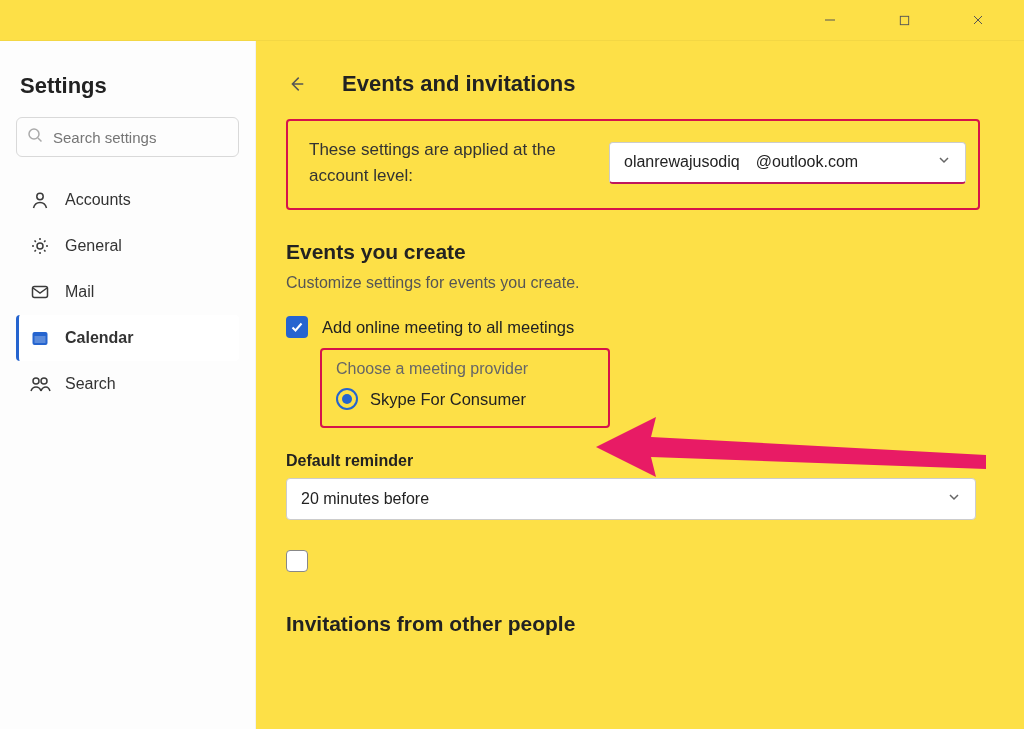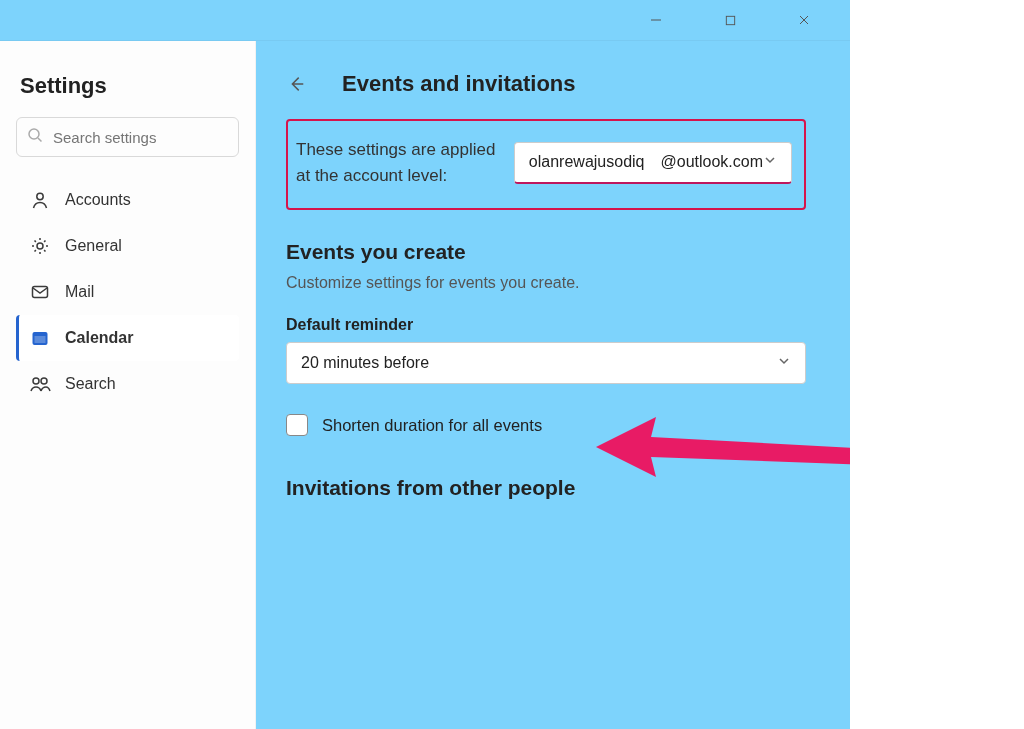--- a/index.html
+++ b/index.html
@@ -1,17 +1,17 @@
 <!DOCTYPE html>
 <html><head>
 <meta charset="utf-8">
 <style>
   * { box-sizing: border-box; }
   html, body { margin:0; padding:0; height:100%; font-family:"Segoe UI", Arial, sans-serif; background:#fff; color:#222; }
-  .window { position:relative; width:850px; height:729px; background:#7dd3fc; overflow:hidden;padding-left:40px; }
+  .window { position:relative; width:1024px; height:729px; background:#fde047; overflow:hidden;padding-left:40px; }
   
   .titlebar { position:absolute; top:0; right:0; height:40px; display:flex; gap:38px; align-items:center; padding-right:28px; }
   .titlebtn { width:36px; height:36px; display:flex; align-items:center; justify-content:center; color:#444; }
   .titlebtn svg { stroke:#555; }
 
   
   .content { position:absolute; top:40px; left:0; right:0; bottom:0; display:flex; border-top:1px solid rgba(0,0,0,0.04); }
   .sidebar { width:256px; padding:24px 16px 12px 16px; border-right:1px solid #f2f2f2; background:#fdfdfd; }
   .side-title { font-size:22px; font-weight:600; margin:8px 0 18px 4px; }
   .search { display:flex; align-items:center; gap:8px; width:100%; height:40px; border:1px solid #d9d9d9; border-radius:6px; padding:0 10px; color:#999; }
@@ -26,21 +26,21 @@
   .hdr { display:flex; align-items:center; gap:36px; }
   .hdr h1 { font-size:22px; font-weight:700; margin:0; }
   .backbtn { width:20px; height:20px; display:flex; align-items:center; justify-content:center; color:#555; }
 
   .scroll { position:absolute; top:78px; left:0; right:20px; bottom:0; overflow-y:auto; padding-left:30px; padding-right:24px; }
   .scroll::-webkit-scrollbar { width:10px; }
   .scroll::-webkit-scrollbar-thumb { background:#b8b8b8; border-radius:5px; }
   .scroll::-webkit-scrollbar-track { background:#eee; border-radius:5px; }
 
   .account-row { display:flex; align-items:center; justify-content:space-between; padding:16px 12px 20px 8px; border:2px solid #d6134b; border-radius:4px; margin-bottom:30px; }
-  .account-row .txt { font-size:17px; color:#333; line-height:1.5; max-width:300px; }
+  .account-row .txt { font-size:17px; color:#333; line-height:1.5; max-width:300px;margin-left:13px; }
   .dropdown { position:relative; width:370px; height:42px; border:1px solid #ccc; border-radius:4px; display:flex; align-items:center; justify-content:space-between; padding:0 14px; font-size:16px; color:#222; background:#fff; }
   .dropdown.hl { border-bottom:2px solid #be185d; }
   .dropdown .chev { color:#666; }
   .dd-text { display:flex; gap:16px; }
 
   h2.sec { font-size:21px; font-weight:700; margin:0 0 10px 0; }
   .sub { font-size:16px; color:#555; margin:0 0 24px 0; }
 
   .checkrow { display:flex; align-items:center; gap:14px; font-size:16.5px; margin-bottom:0; }
   .chk { width:22px; height:22px; border-radius:4px; background:#2564cf; display:flex; align-items:center; justify-content:center; color:#fff; }
@@ -170,35 +170,51 @@
               <svg width="14" height="14" viewBox="0 0 14 14" fill="none" stroke="currentColor" stroke-width="1.5">
                   <path d="M3 5l4 4 4-4"></path>
                 </svg>
             </span>
           </div>
         </div>
 
         <h2 class="sec">Events you create</h2>
         <p class="sub">Customize settings for events you create.</p>
 
-
+        <div class="checkrow">
+          <span class="chk">
+            <svg width="14" height="14" viewBox="0 0 14 14" fill="none" stroke="#fff" stroke-width="2">
+                <path d="M2.5 7.5l3 3 6-7"></path>
+              </svg>
+          </span>
+          <span>Add online meeting to all meetings</span>
+        </div>
+
+        <div class="provider-panel">
+          <div class="lbl">Choose a meeting provider</div>
+          <div class="radio-row">
+            <span class="radio-outer">
+                <span class="radio-inner"></span>
+              </span>
+            <span>Skype For Consumer</span>
+          </div>
+        </div>
 
         <div class="field-label">Default reminder</div>
         <div class="dropdown full">
           <span>20 minutes before</span>
           <span class="chev">
             <svg width="14" height="14" viewBox="0 0 14 14" fill="none" stroke="currentColor" stroke-width="1.5">
                 <path d="M3 5l4 4 4-4"></path>
               </svg>
           </span>
         </div>
 
         <div class="shorten">
           <span class="chk empty"></span>
-          <span>Shorten duration for all events</span>
         </div>
 
         <h2 class="sec">Invitations from other people</h2>
         <div style="height:40px"></div>
       </div>
 
       <svg class="arrow-box" style="left:340px; top:356px;" width="400" height="100" viewBox="0 0 400 100">
         <polygon points="0,50 60,20 55,40 390,58 390,72 55,60 60,80" fill="#e81b65"></polygon>
       </svg>
 

